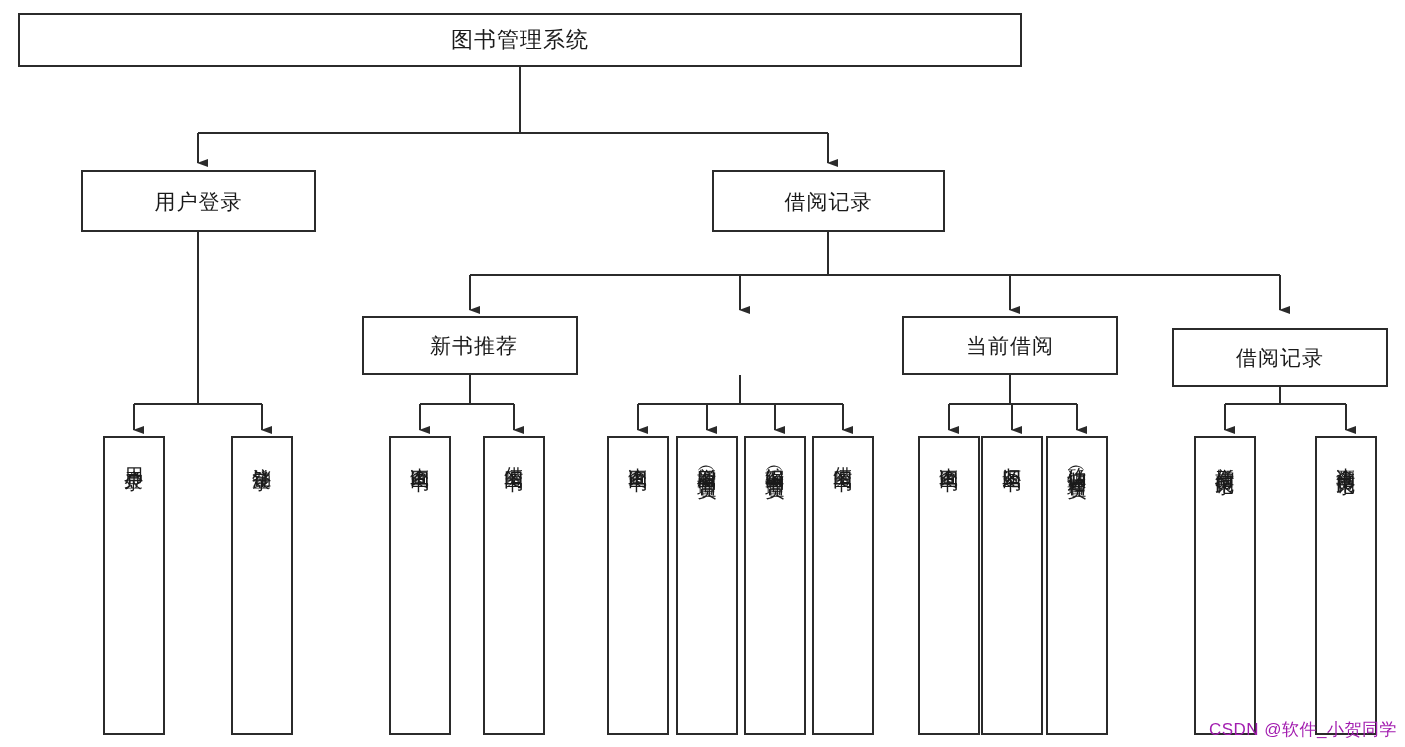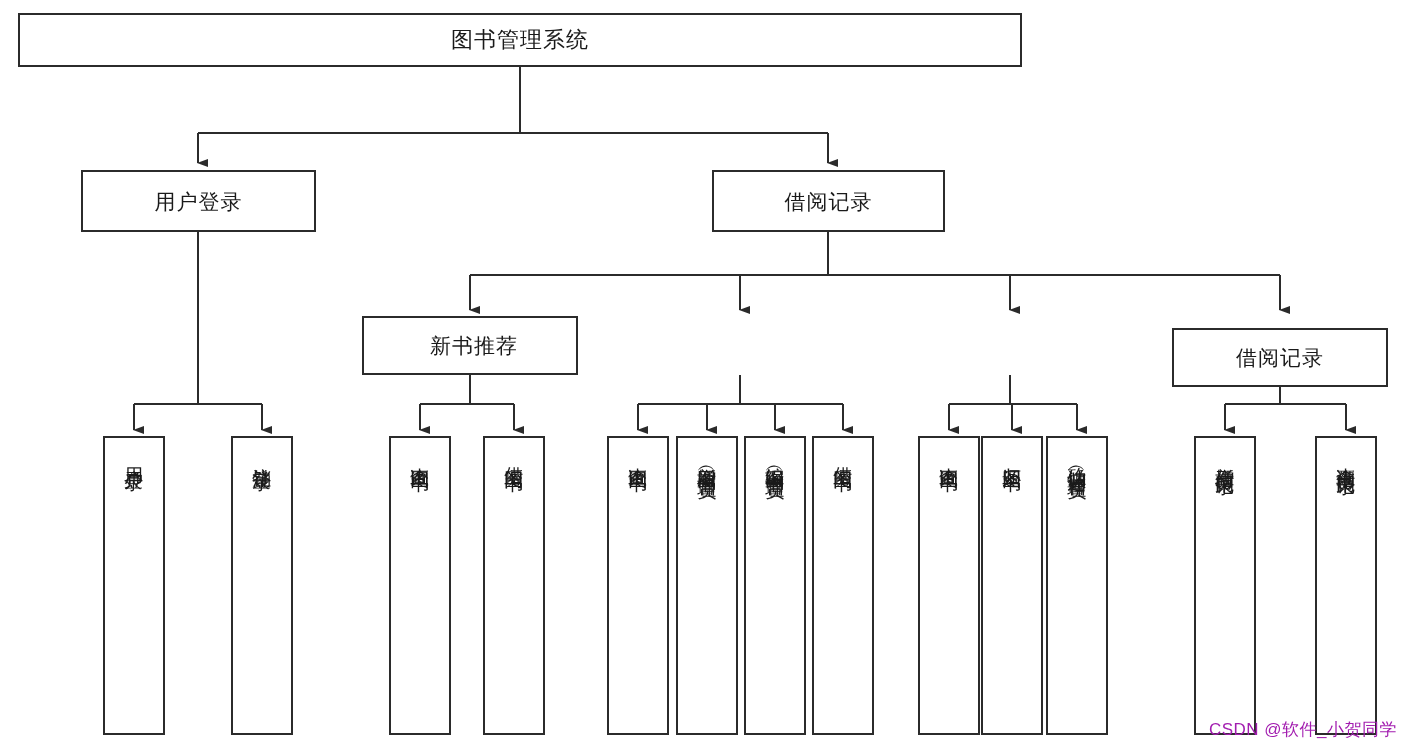--- a/index.html
+++ b/index.html
@@ -124,20 +124,23 @@
 
   <div class="node h" style="left:712px;top:170px;width:233px;height:62px;">
     <span>借阅记录</span>
   </div>
 
   <div class="node h" style="left:362px;top:316px;width:216px;height:59px;padding-left:8px;">
     <span>新书推荐</span>
   </div>
 
 
+  <div class="node h" style="left:902px;top:316px;width:216px;height:59px;">
+    <span>当前借阅</span>
+  </div>
 
   <div class="node h" style="left:1172px;top:328px;width:216px;height:59px;">
     <span>借阅记录</span>
   </div>
 
   <div class="node v" style="left:103px;top:436px;width:62px;height:299px;">
     <span class="vtext">用户登录</span>
   </div>
 
   <div class="node v" style="left:231px;top:436px;width:62px;height:299px;">

